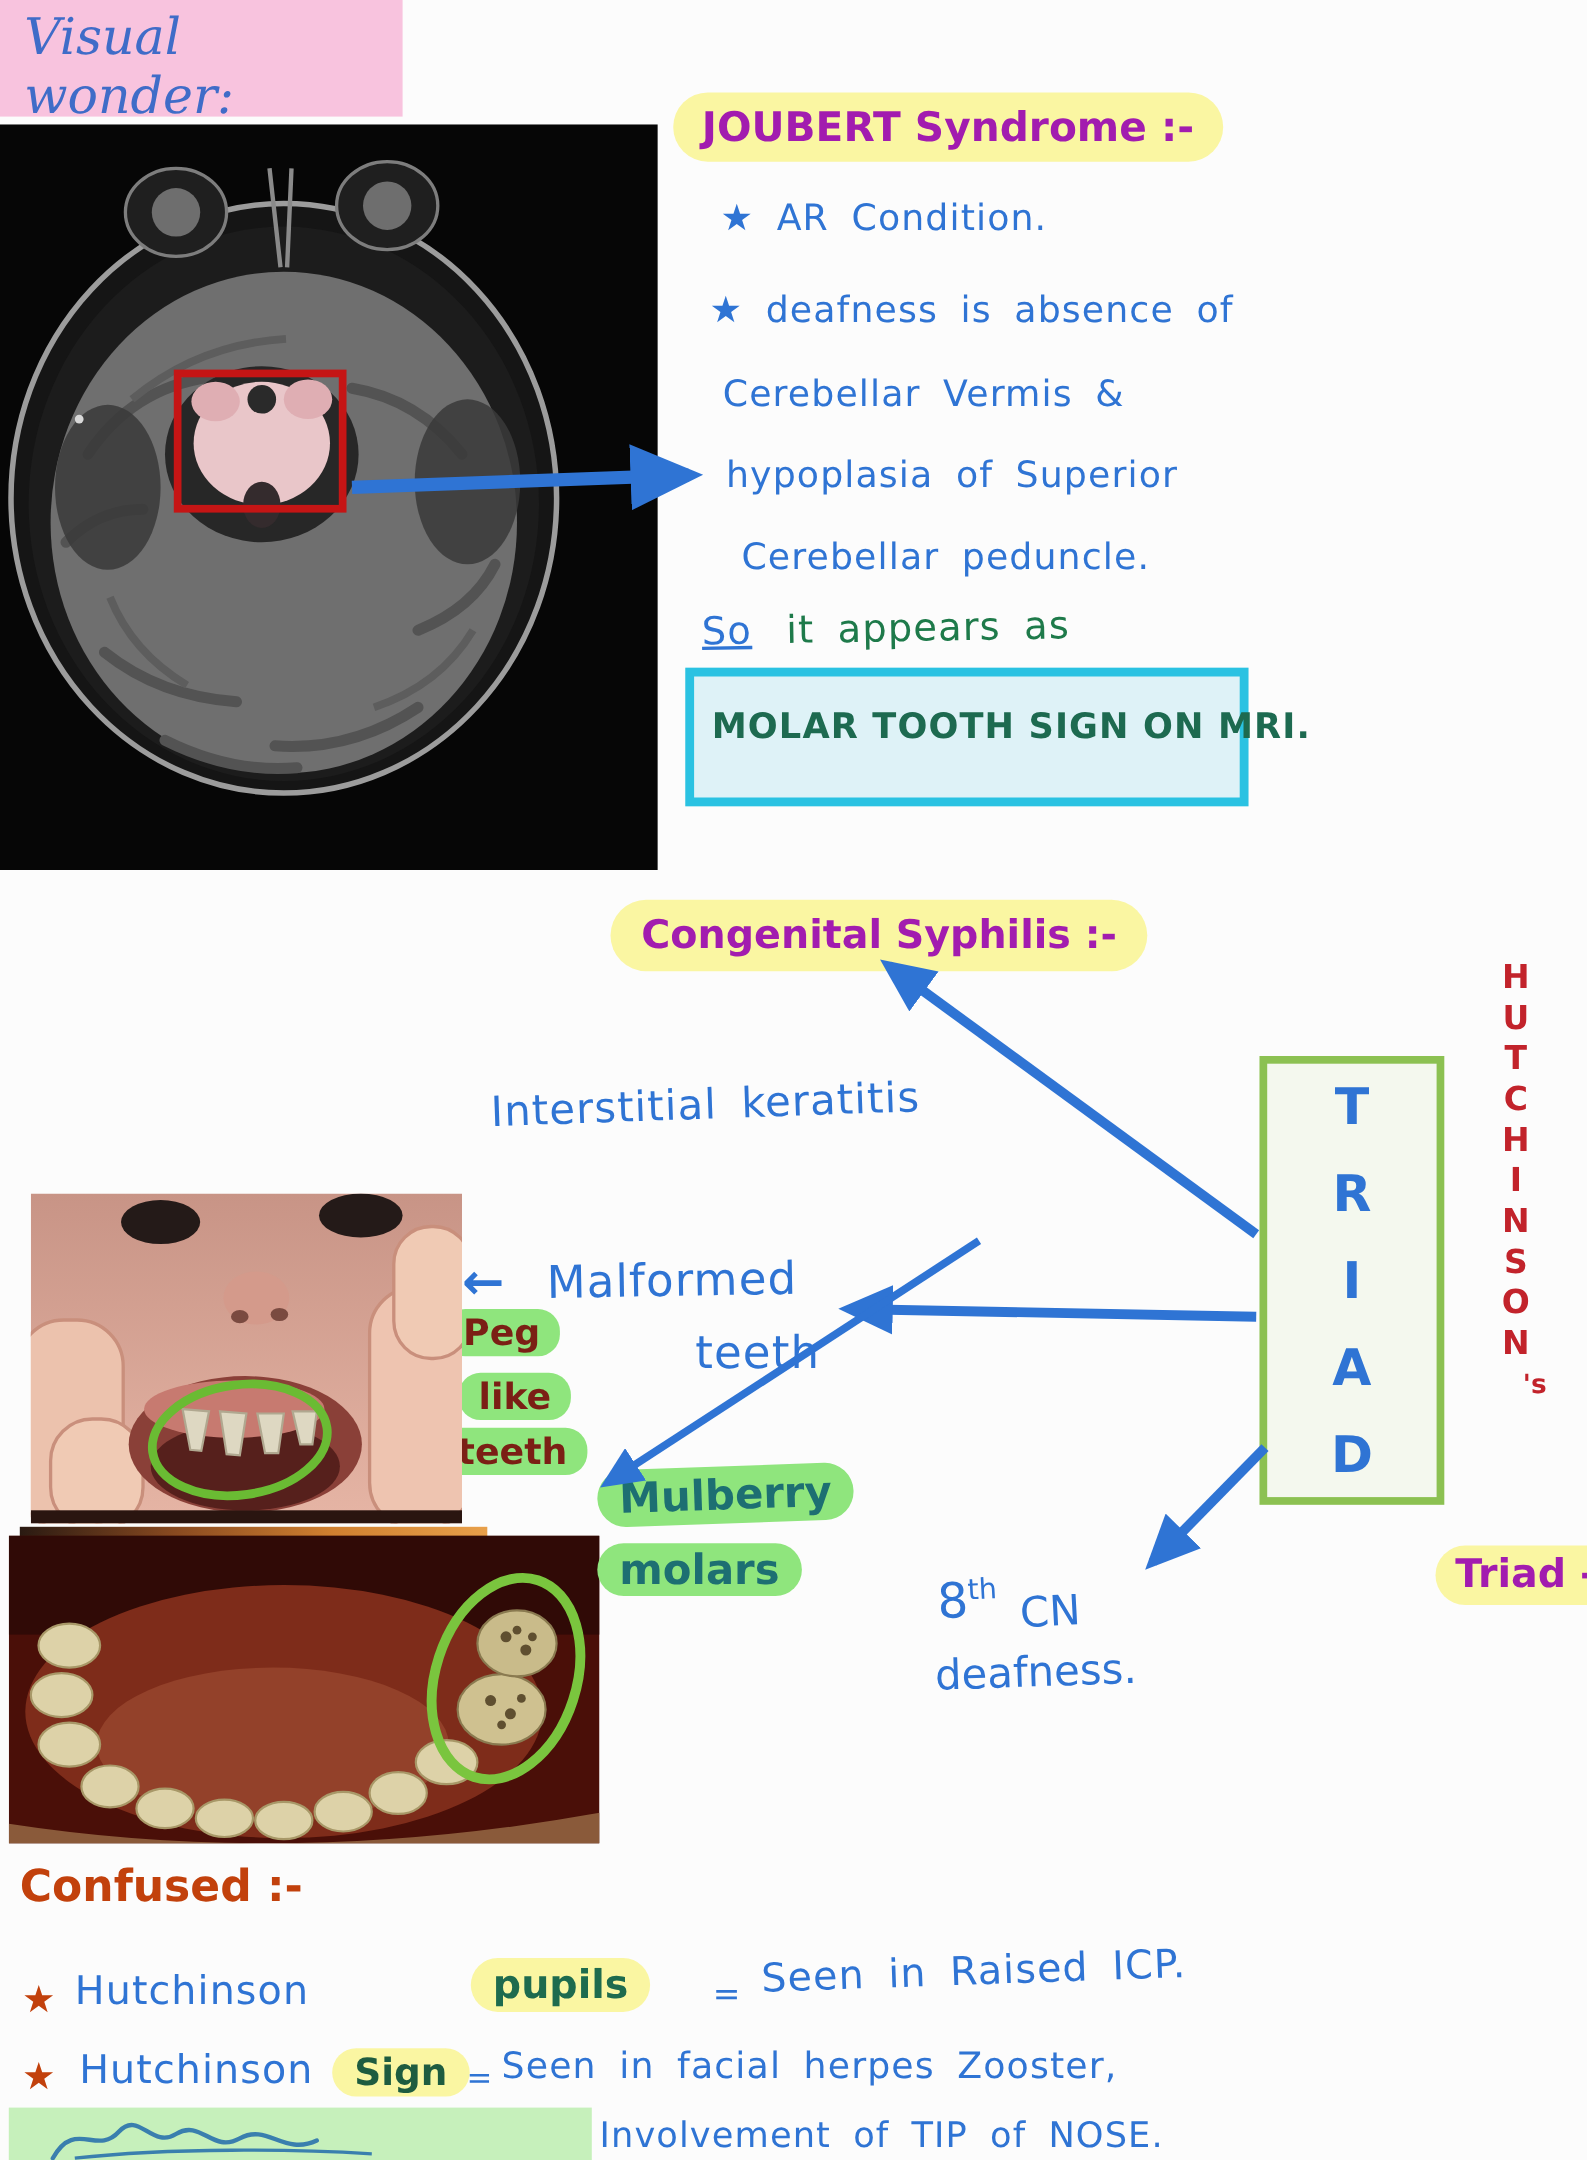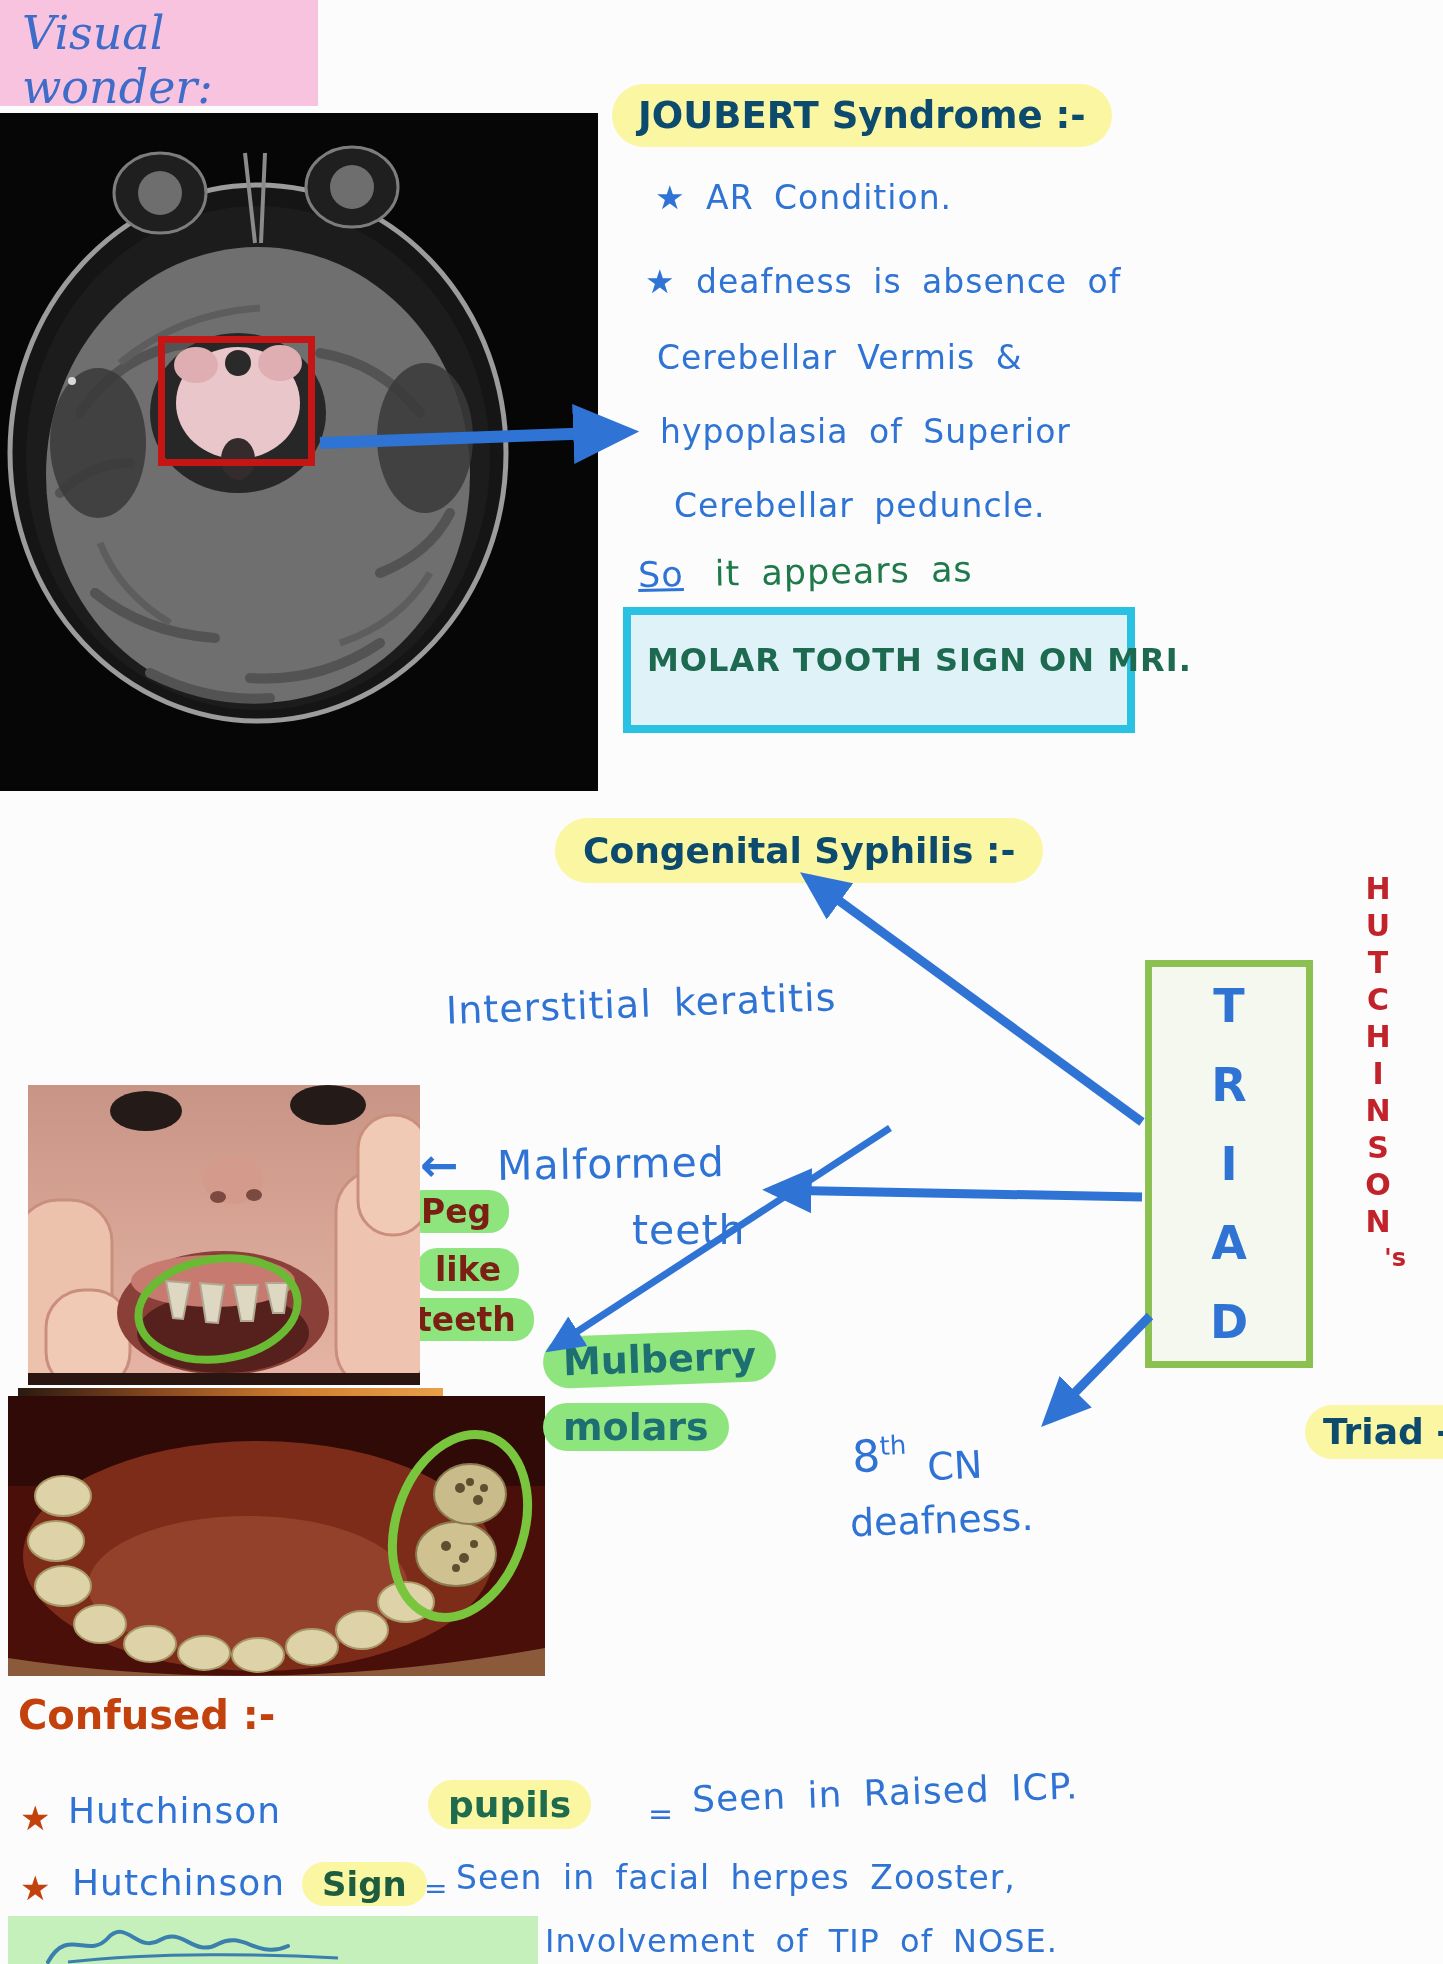--- a/index.html
+++ b/index.html
@@ -1,28 +1,28 @@
 <!DOCTYPE html>
 <html><head>
 <meta charset="utf-8">
 <style>
   html,body{margin:0;padding:0;background:#e8e8e8;}
   #canvas{position:relative;width:1443px;height:1964px;background:#fcfcfc;overflow:hidden;
           font-family:"DejaVu Sans",sans-serif;}
   .abs{position:absolute;}
   
-  .banner{left:0;top:0;width:318px;height:106px;background:#f8c3de;}
+  .banner{left:0;top:0;width:366px;height:106px;background:#f8c3de;}
   .banner span{position:absolute;left:22px;top:6px;font-family:"DejaVu Serif",serif;
     font-style:italic;font-size:46px;color:#3f6cc8;}
   
   .pill{border-radius:36px;background:#faf6a2;display:inline-block;}
   .greenpill{border-radius:20px;background:#8fe57d;display:inline-block;}
   
   .blue{color:#2f74d4;}
-  .red{color:#0c4a6e;}
+  .red{color:#a21caf;}
   .dred{color:#c2410c;}
   .green{color:#1e7a4a;}
   .teal{color:#1d6f72;}
   .maroon{color:#7b1f15;}
   
   .hw{font-size:33px;letter-spacing:1px;word-spacing:9px;white-space:nowrap;}
   .hd{font-weight:bold;white-space:nowrap;}
   
   .signbox{left:623px;top:607px;width:512px;height:126px;background:#def2f7;
     border:8px solid #2ac2e2;box-sizing:border-box;}

